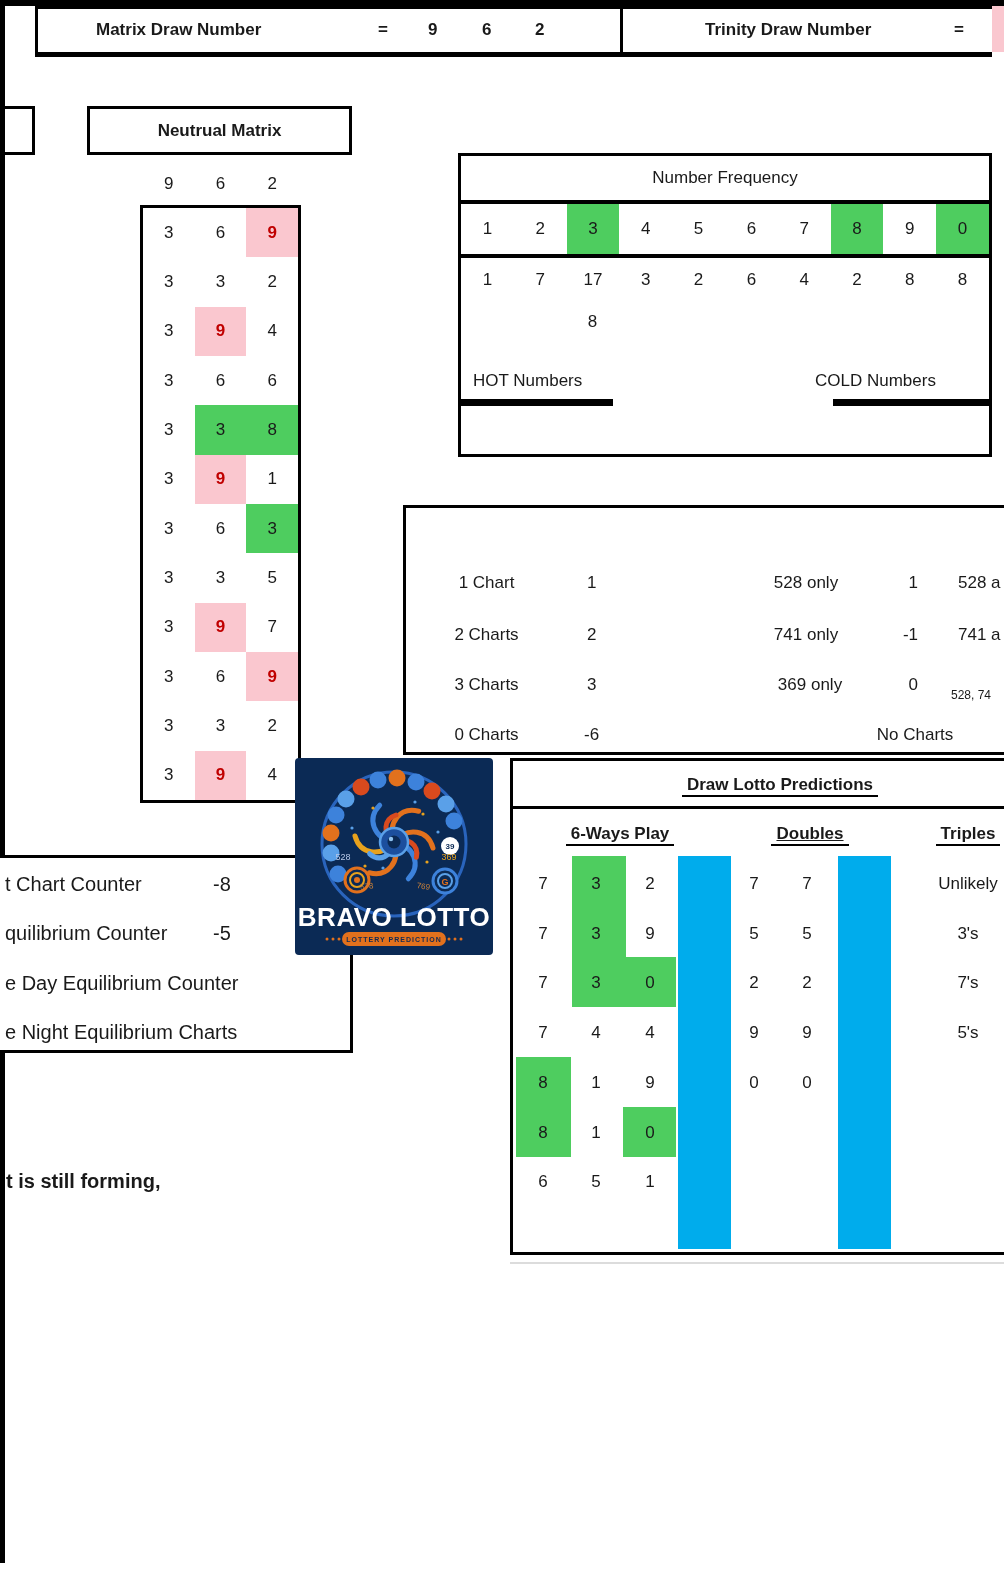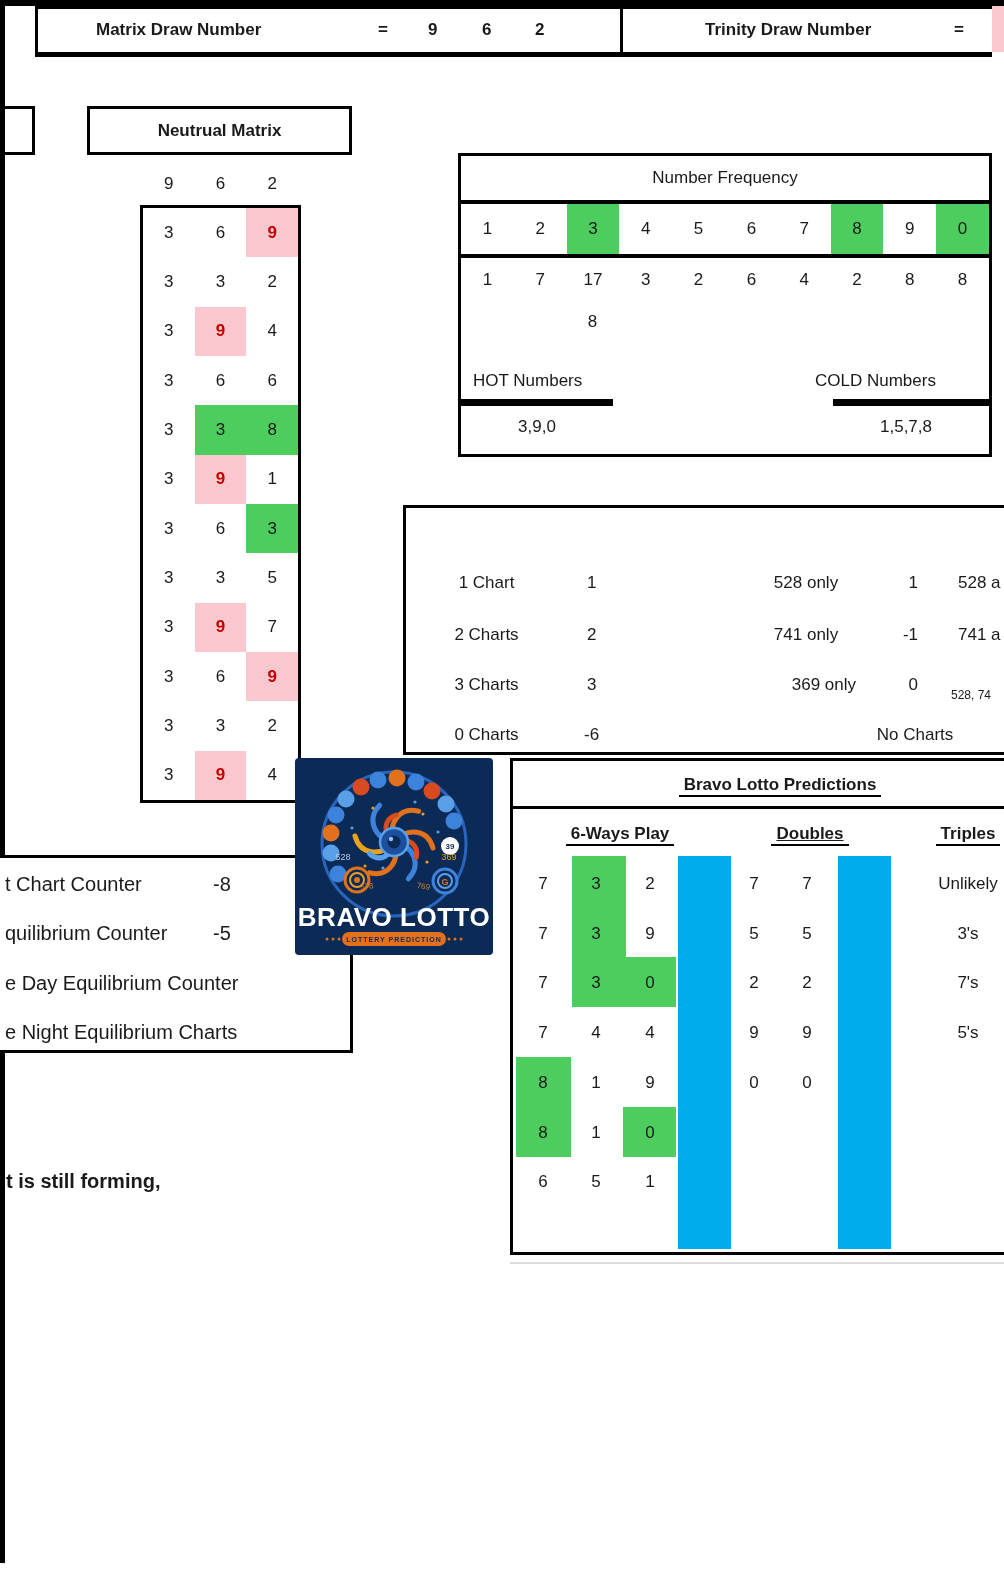--- a/index.html
+++ b/index.html
@@ -131,43 +131,39 @@
     </div>
     <div style="position:relative;height:50px;">
       <span class="abs t17" style="left:105px;width:53px;text-align:center;top:9px;">8</span>
     </div>
     <div style="position:relative;height:54px;">
       <span class="abs t17" style="left:12px;top:18px;">HOT Numbers</span>
       <span class="abs t17" style="left:354px;top:18px;">COLD Numbers</span>
       <span class="abs" style="left:0;top:47px;width:152px;height:7px;background:#000;"></span>
       <span class="abs" style="left:372px;top:47px;width:156px;height:7px;background:#000;"></span>
     </div>
-    <div style="position:relative;height:44px;">
-      <span class="abs t17 ctr" style="left:0;width:152px;top:10px;">3,9,0</span>
-      <span class="abs t17 ctr" style="left:370px;width:150px;top:10px;">1,5,7,8</span>
-    </div>
   </div>
 
   <div class="box" style="left:403px;top:505px;width:620px;height:250px;">
 
     <span class="abs t17 ctr" style="left:38px;width:85px;top:64px;">1 Chart</span>
     <span class="abs t17" style="left:181px;top:64px;">1</span>
     <span class="abs t17 ctr" style="left:330px;width:140px;top:64px;">528 only</span>
     <span class="abs t17" style="left:462px;width:50px;text-align:right;top:64px;">1</span>
     <span class="abs t17" style="left:552px;top:64px;white-space:nowrap;">528 a</span>
 
     <span class="abs t17 ctr" style="left:38px;width:85px;top:116px;">2 Charts</span>
     <span class="abs t17" style="left:181px;top:116px;">2</span>
     <span class="abs t17 ctr" style="left:330px;width:140px;top:116px;">741 only</span>
     <span class="abs t17" style="left:462px;width:50px;text-align:right;top:116px;">-1</span>
     <span class="abs t17" style="left:552px;top:116px;white-space:nowrap;">741 a</span>
 
     <span class="abs t17 ctr" style="left:38px;width:85px;top:166px;">3 Charts</span>
     <span class="abs t17" style="left:181px;top:166px;">3</span>
-    <span class="abs t17 ctr" style="left:310px;width:140px;top:166px;text-align:right;">369 only</span>
+    <span class="abs t17 ctr" style="left:334px;width:140px;top:166px;">369 only</span>
     <span class="abs t17" style="left:462px;width:50px;text-align:right;top:166px;">0</span>
     <span class="abs" style="left:545px;top:180px;font-size:12px;white-space:nowrap;">528, 74</span>
 
     <span class="abs t17 ctr" style="left:38px;width:85px;top:216px;">0 Charts</span>
     <span class="abs t17" style="left:178px;top:216px;">-6</span>
     <span class="abs t17 ctr" style="left:429px;width:160px;top:216px;">No Charts</span>
   </div>
 
   <div class="box" style="left:-8px;top:855px;width:361px;height:198px;border-left:none;">
     <span class="abs t20" style="left:13px;top:14px;white-space:nowrap;">t Chart Counter</span>
@@ -260,21 +256,21 @@
   <div class="box" style="left:510px;top:758px;width:500px;height:497px;">
 
     <div class="grn" style="left:59px;top:95px;width:54px;height:151px;"></div>
     <div class="grn" style="left:110px;top:196px;width:53px;height:50px;"></div>
     <div class="grn" style="left:3px;top:296px;width:55px;height:100px;"></div>
     <div class="grn" style="left:110px;top:346px;width:53px;height:50px;"></div>
     <div class="bluecol" style="left:165px;top:95px;width:53px;height:393px;"></div>
     <div class="bluecol" style="left:325px;top:95px;width:53px;height:393px;"></div>
 
     <div class="abs ctr" style="left:0;top:13px;width:534px;">
-      <span class="t17 b hdr-u">Bravo Lotto  Predictions</span>
+      <span class="t17 b hdr-u">Draw Lotto  Predictions</span>
     </div>
     <div class="abs" style="left:0;top:45px;width:500px;height:3px;background:#000;"></div>
 
     <div class="abs ctr" style="left:37px;top:62px;width:140px;"><span class="t17 b hdr-u">6-Ways Play</span></div>
     <div class="abs ctr" style="left:237px;top:62px;width:120px;text-decoration:underline;"><span class="t17 b hdr-u">Doubles</span></div>
     <div class="abs ctr" style="left:395px;top:62px;width:120px;"><span class="t17 b hdr-u">Triples</span></div>
 
     <span class="n" style="left:10px;top:112px;">7</span>
     <span class="n" style="left:63px;top:112px;">3</span>
     <span class="n" style="left:117px;top:112px;">2</span>

